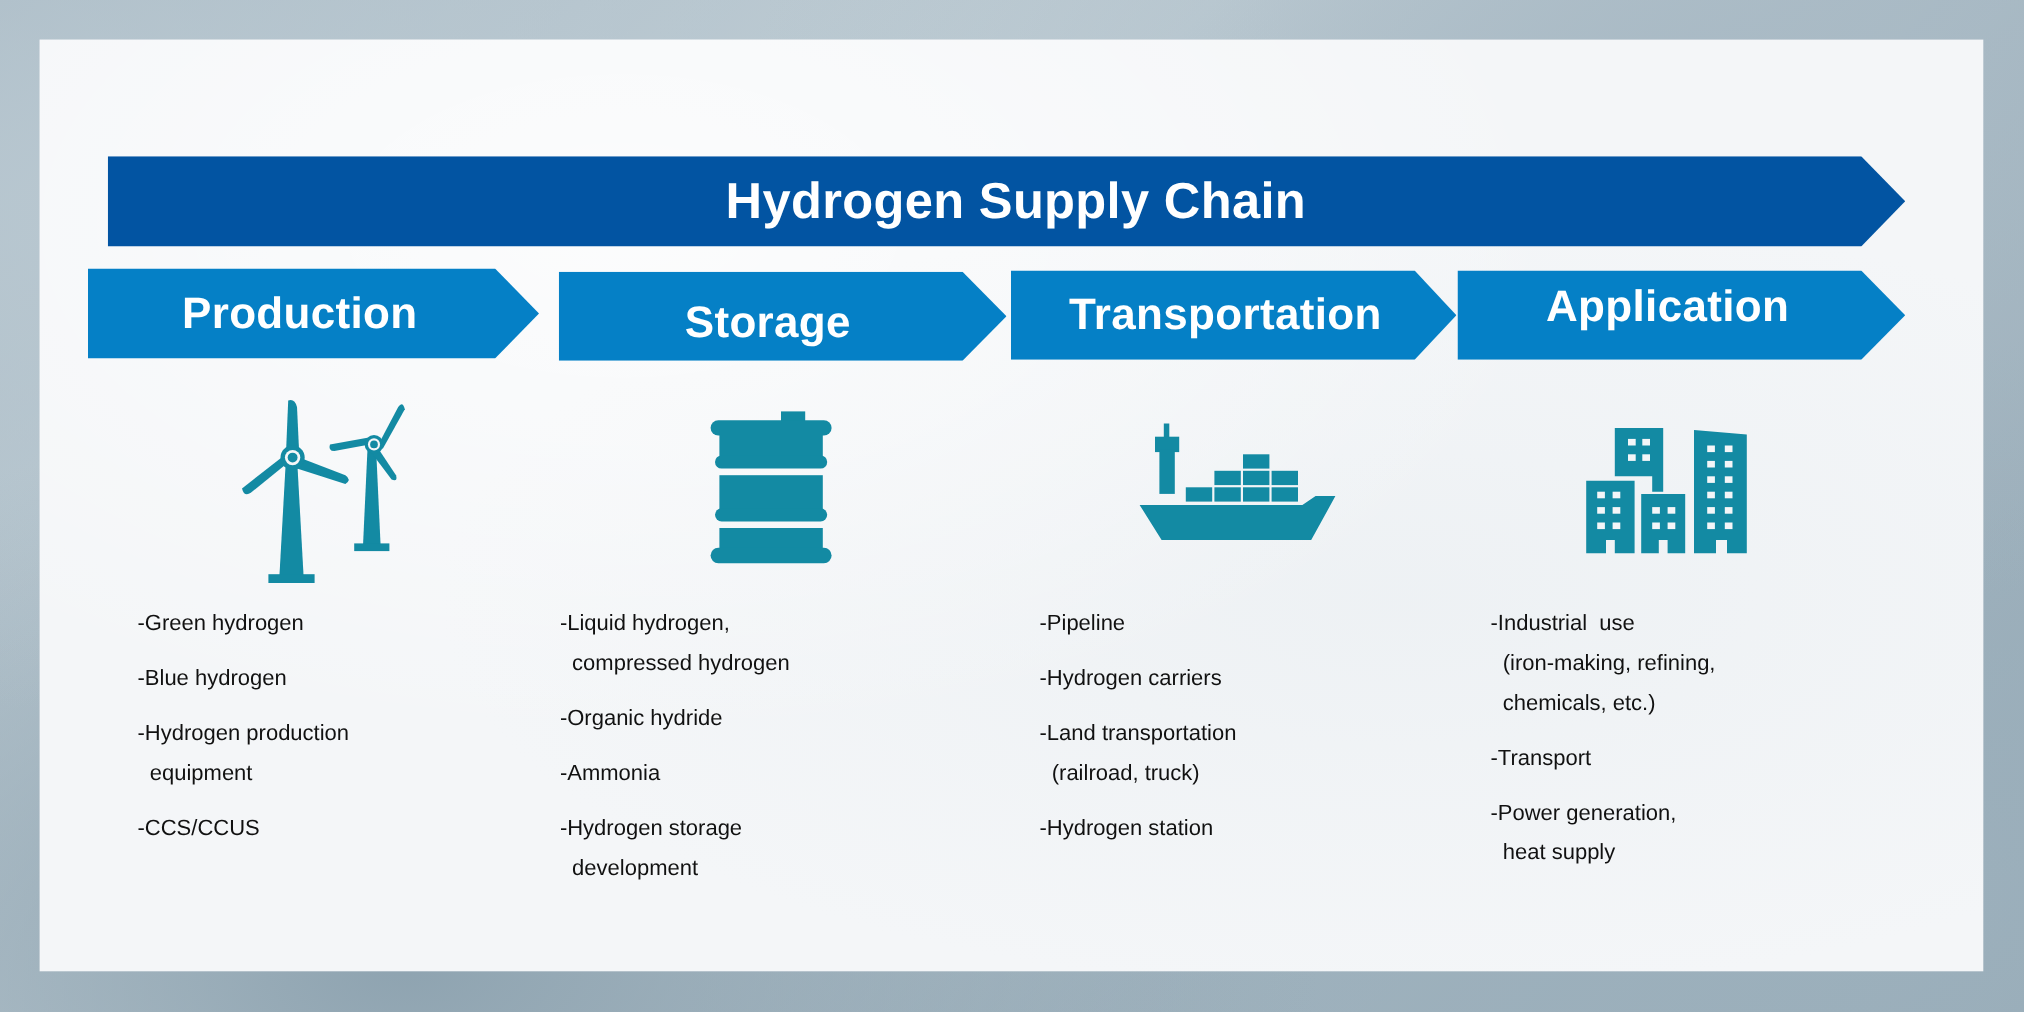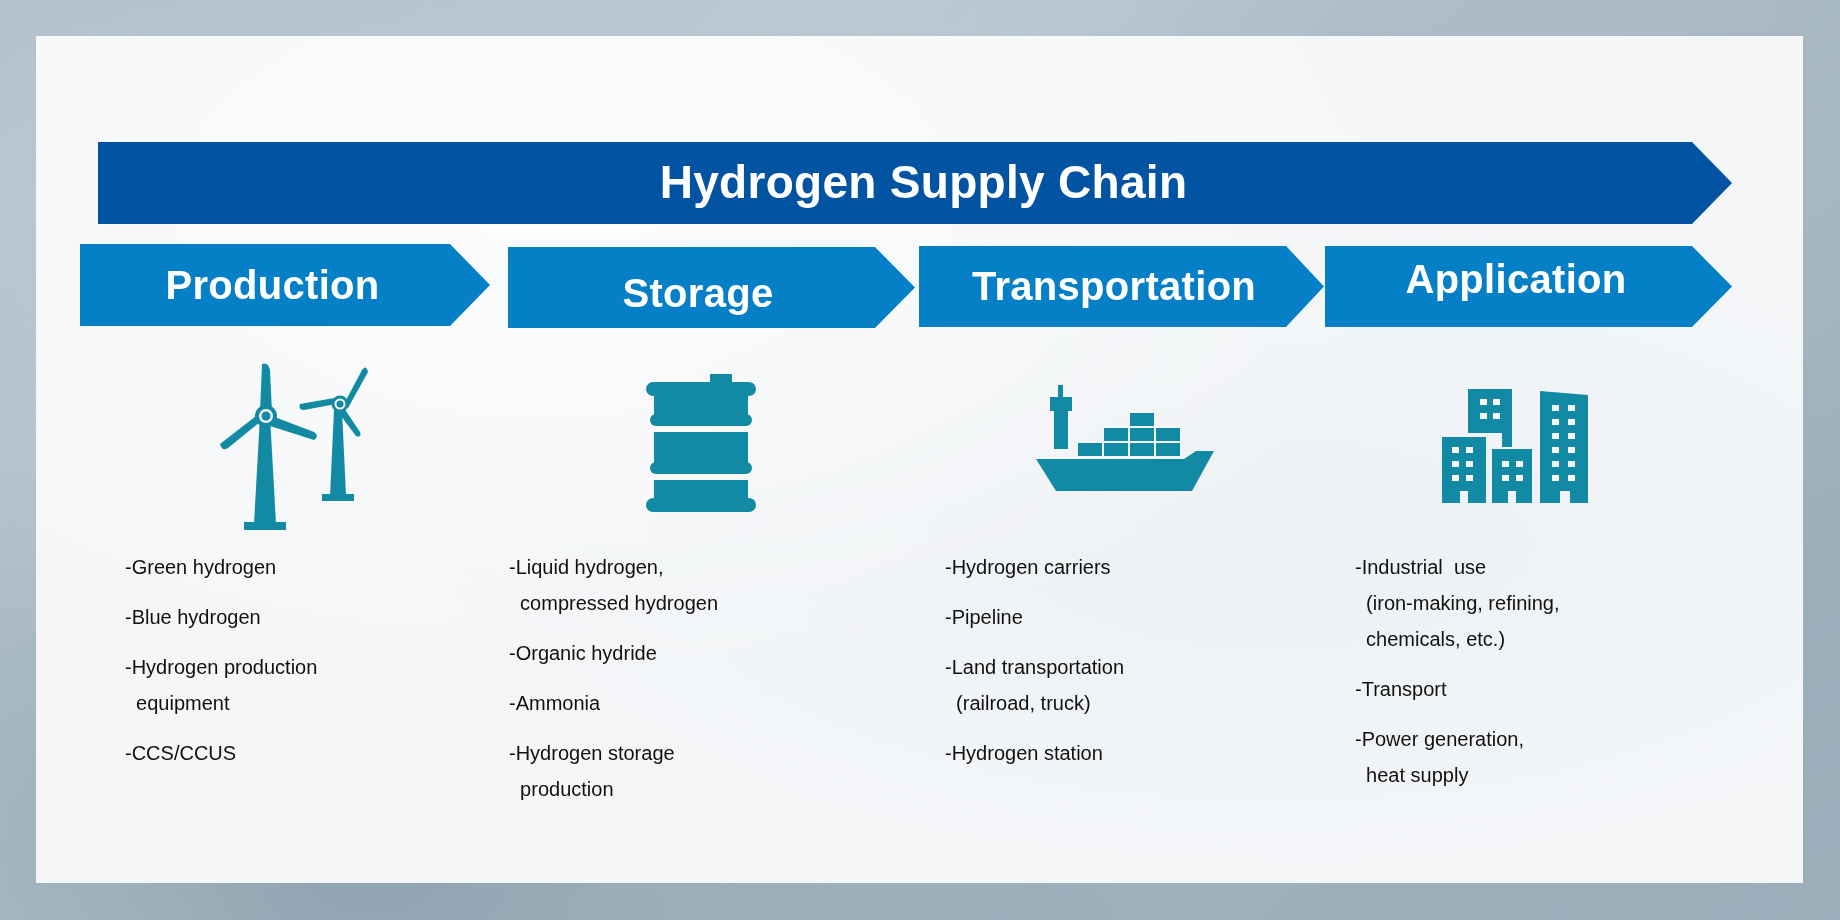--- a/index.html
+++ b/index.html
@@ -182,25 +182,25 @@
   <li>-Hydrogen production
   equipment</li>
   <li>-CCS/CCUS</li>
 </ul>
 <ul class="list" style="left:509px;">
   <li>-Liquid hydrogen,
   compressed hydrogen</li>
   <li>-Organic hydride</li>
   <li>-Ammonia</li>
   <li>-Hydrogen storage
-  production</li>
+  development</li>
 </ul>
 <ul class="list" style="left:945px;">
+  <li>-Pipeline</li>
   <li>-Hydrogen carriers</li>
-  <li>-Pipeline</li>
   <li>-Land transportation
   (railroad, truck)</li>
   <li>-Hydrogen station</li>
 </ul>
 <ul class="list" style="left:1355px;">
   <li>-Industrial  use
   (iron-making, refining,
   chemicals, etc.)</li>
   <li>-Transport</li>
   <li>-Power generation,

